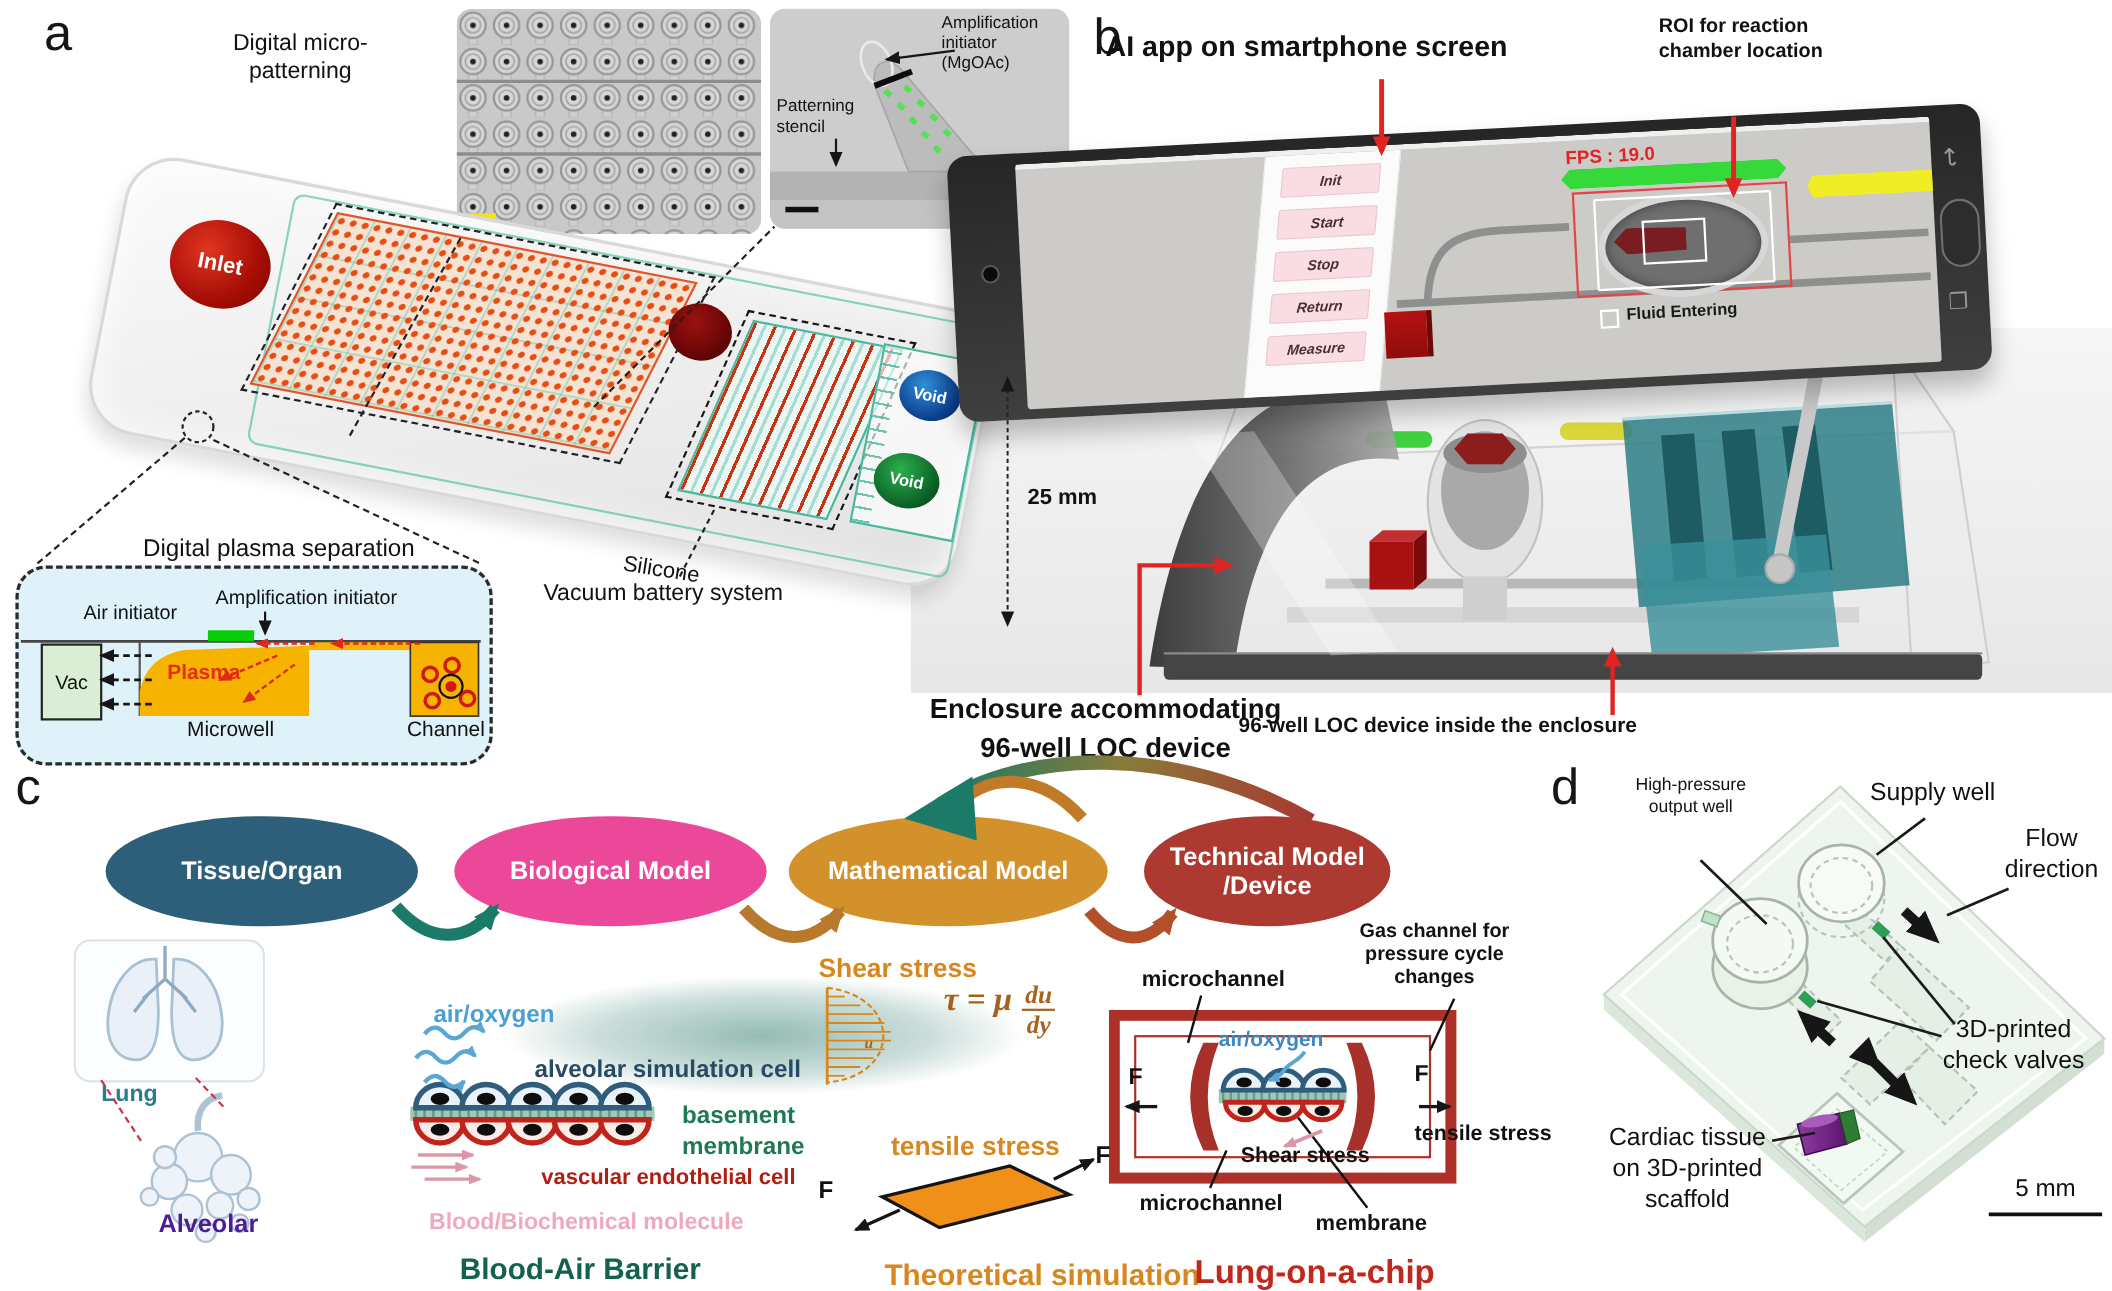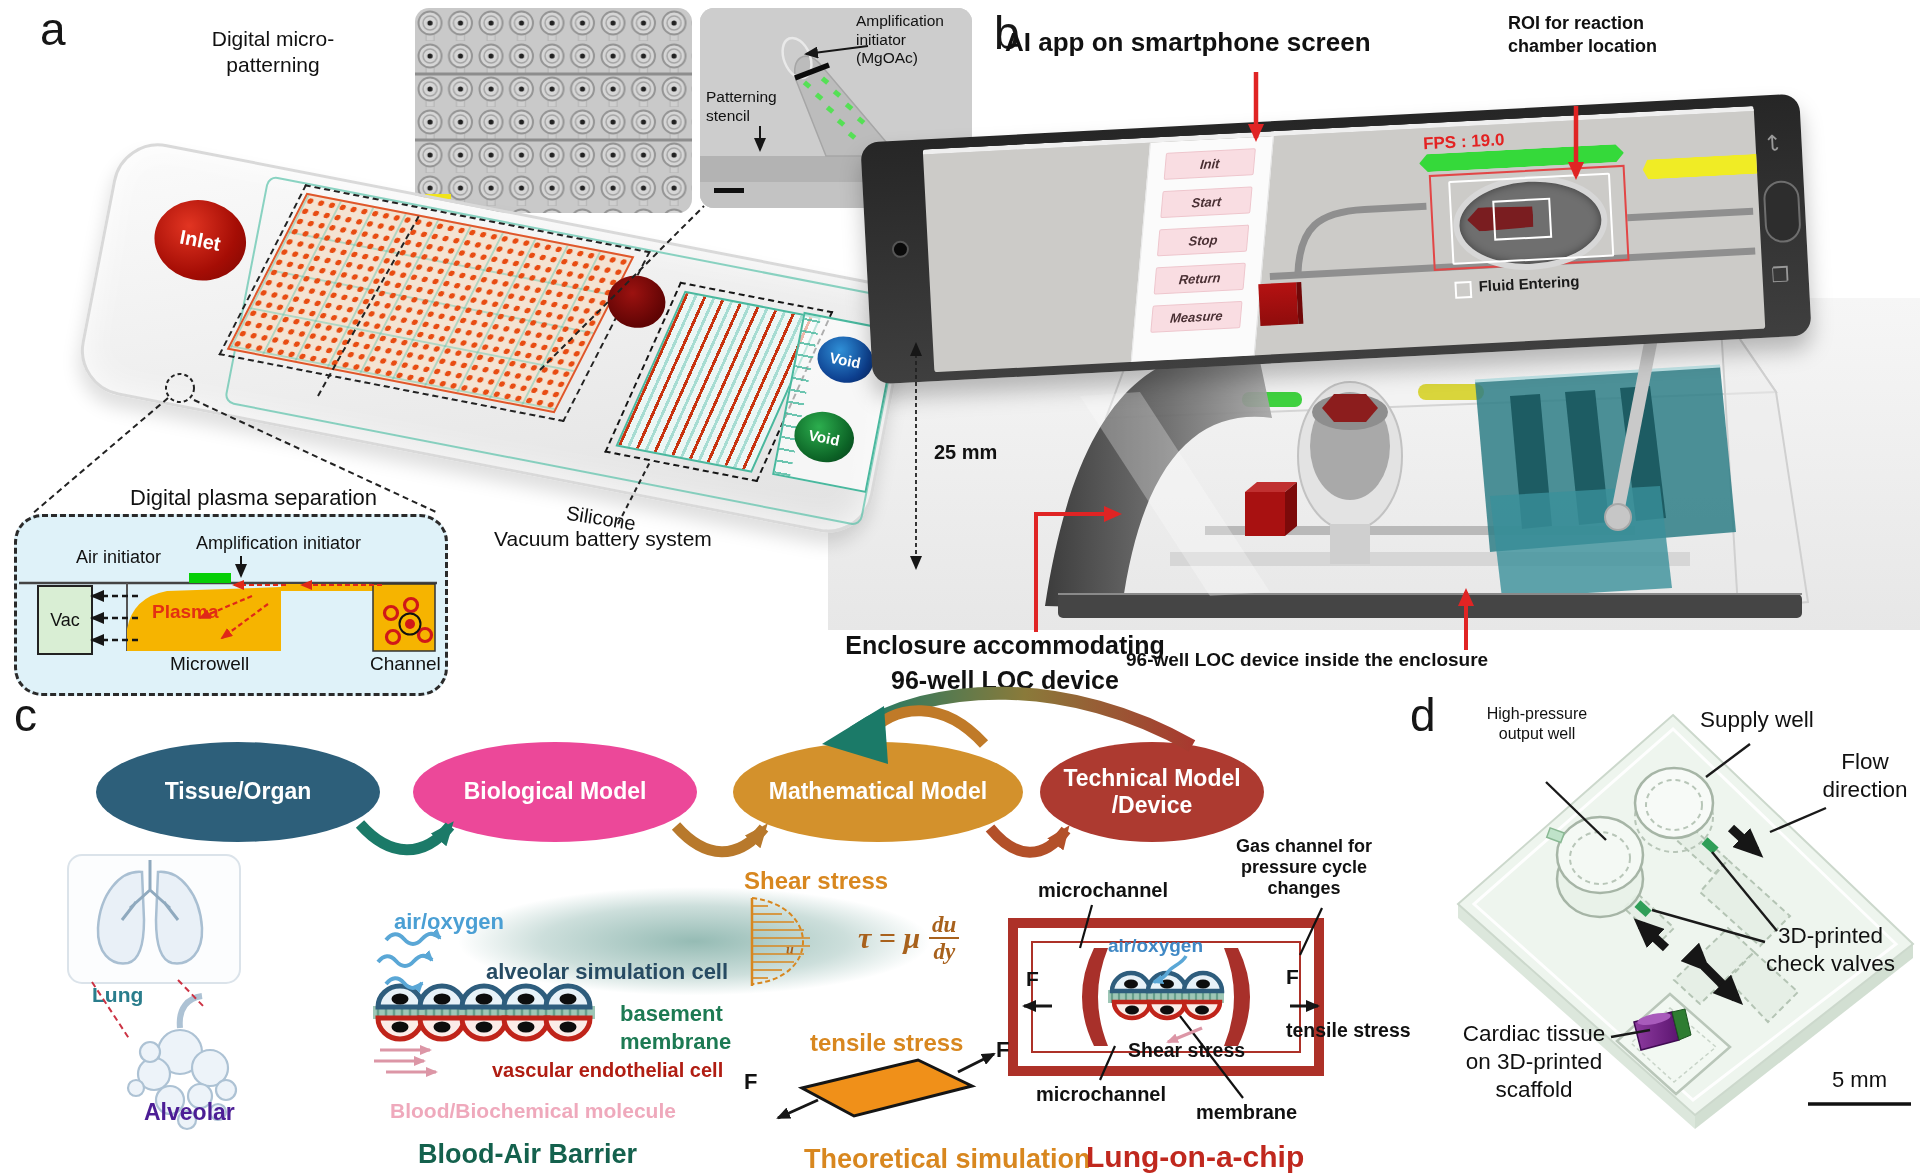--- a/index.html
+++ b/index.html
@@ -243,21 +243,21 @@
 
   <div>
     <div class="letter" style="left:14px;top:688px">c</div>
 
     <div class="fe e1" style="left:96px;top:742px;width:284px">
         <span>Tissue/Organ</span>
       </div>
     <div class="fe e2" style="left:413px;top:742px;width:284px">
         <span>Biological Model</span>
       </div>
-    <div class="fe e3" style="left:733px;top:742px;width:290px">
+    <div class="fe e3" style="left:717px;top:742px;width:290px">
         <span>Mathematical Model</span>
       </div>
     <div class="fe e4 ml" style="left:1040px;top:742px;width:224px"><span class="ml">Technical Model
 /Device</span></div>
 
     <div class="abs" style="left:60px;top:850px;z-index:2">
       <svg width="250" height="295">
         <rect x="8" y="5" width="172" height="128" rx="14" fill="#fcfdfe" stroke="#dbe3ea" stroke-width="2"></rect>
         <path d="M82,22 C60,20 40,44 38,78 C37,102 50,116 68,113 C80,110 84,92 84,70 Z" fill="#e9f0f7" stroke="#a9bfd2" stroke-width="2.5"></path>
         <path d="M98,22 C120,20 140,44 142,78 C143,102 130,116 112,113 C100,110 96,92 96,70 Z" fill="#e9f0f7" stroke="#a9bfd2" stroke-width="2.5"></path>
@@ -344,21 +344,21 @@
           <ellipse cx="32" cy="49" rx="8.5" ry="5.5" fill="#0d0d0d"></ellipse>
             <ellipse cx="74" cy="49" rx="8.5" ry="5.5" fill="#0d0d0d"></ellipse>
           <ellipse cx="116" cy="49" rx="8.5" ry="5.5" fill="#0d0d0d"></ellipse>
             <ellipse cx="158" cy="49" rx="8.5" ry="5.5" fill="#0d0d0d"></ellipse>
           <ellipse cx="200" cy="49" rx="8.5" ry="5.5" fill="#0d0d0d"></ellipse>
         </g>
       </svg>
     </div>
 
     <div class="lbl b" style="left:744px;top:866px;font-size:24px;color:#d8871f;z-index:3">Shear stress</div>
-    <div class="abs" style="left:858px;top:912px;display:flex;align-items:center;z-index:3">
+    <div class="abs" style="left:858px;top:892px;display:flex;z-index:3">
       <span style="font:italic 700 30px 'Liberation Serif',serif;color:#a8611c">τ = μ</span>
       <span class="frac">
         <span class="num">du</span>
         <span>dy</span>
       </span>
     </div>
     <div class="lbl" style="left:786px;top:942px;font:italic 700 14px 'Liberation Serif',serif;color:#a8611c;z-index:3">u</div>
     <div class="lbl b" style="left:810px;top:1028px;font-size:24px;color:#d8871f;z-index:3">tensile stress</div>
     <div class="lbl b" style="left:996px;top:1036px;font-size:22px;z-index:3">F</div>
     <div class="lbl b" style="left:744px;top:1068px;font-size:22px;z-index:3">F</div>

